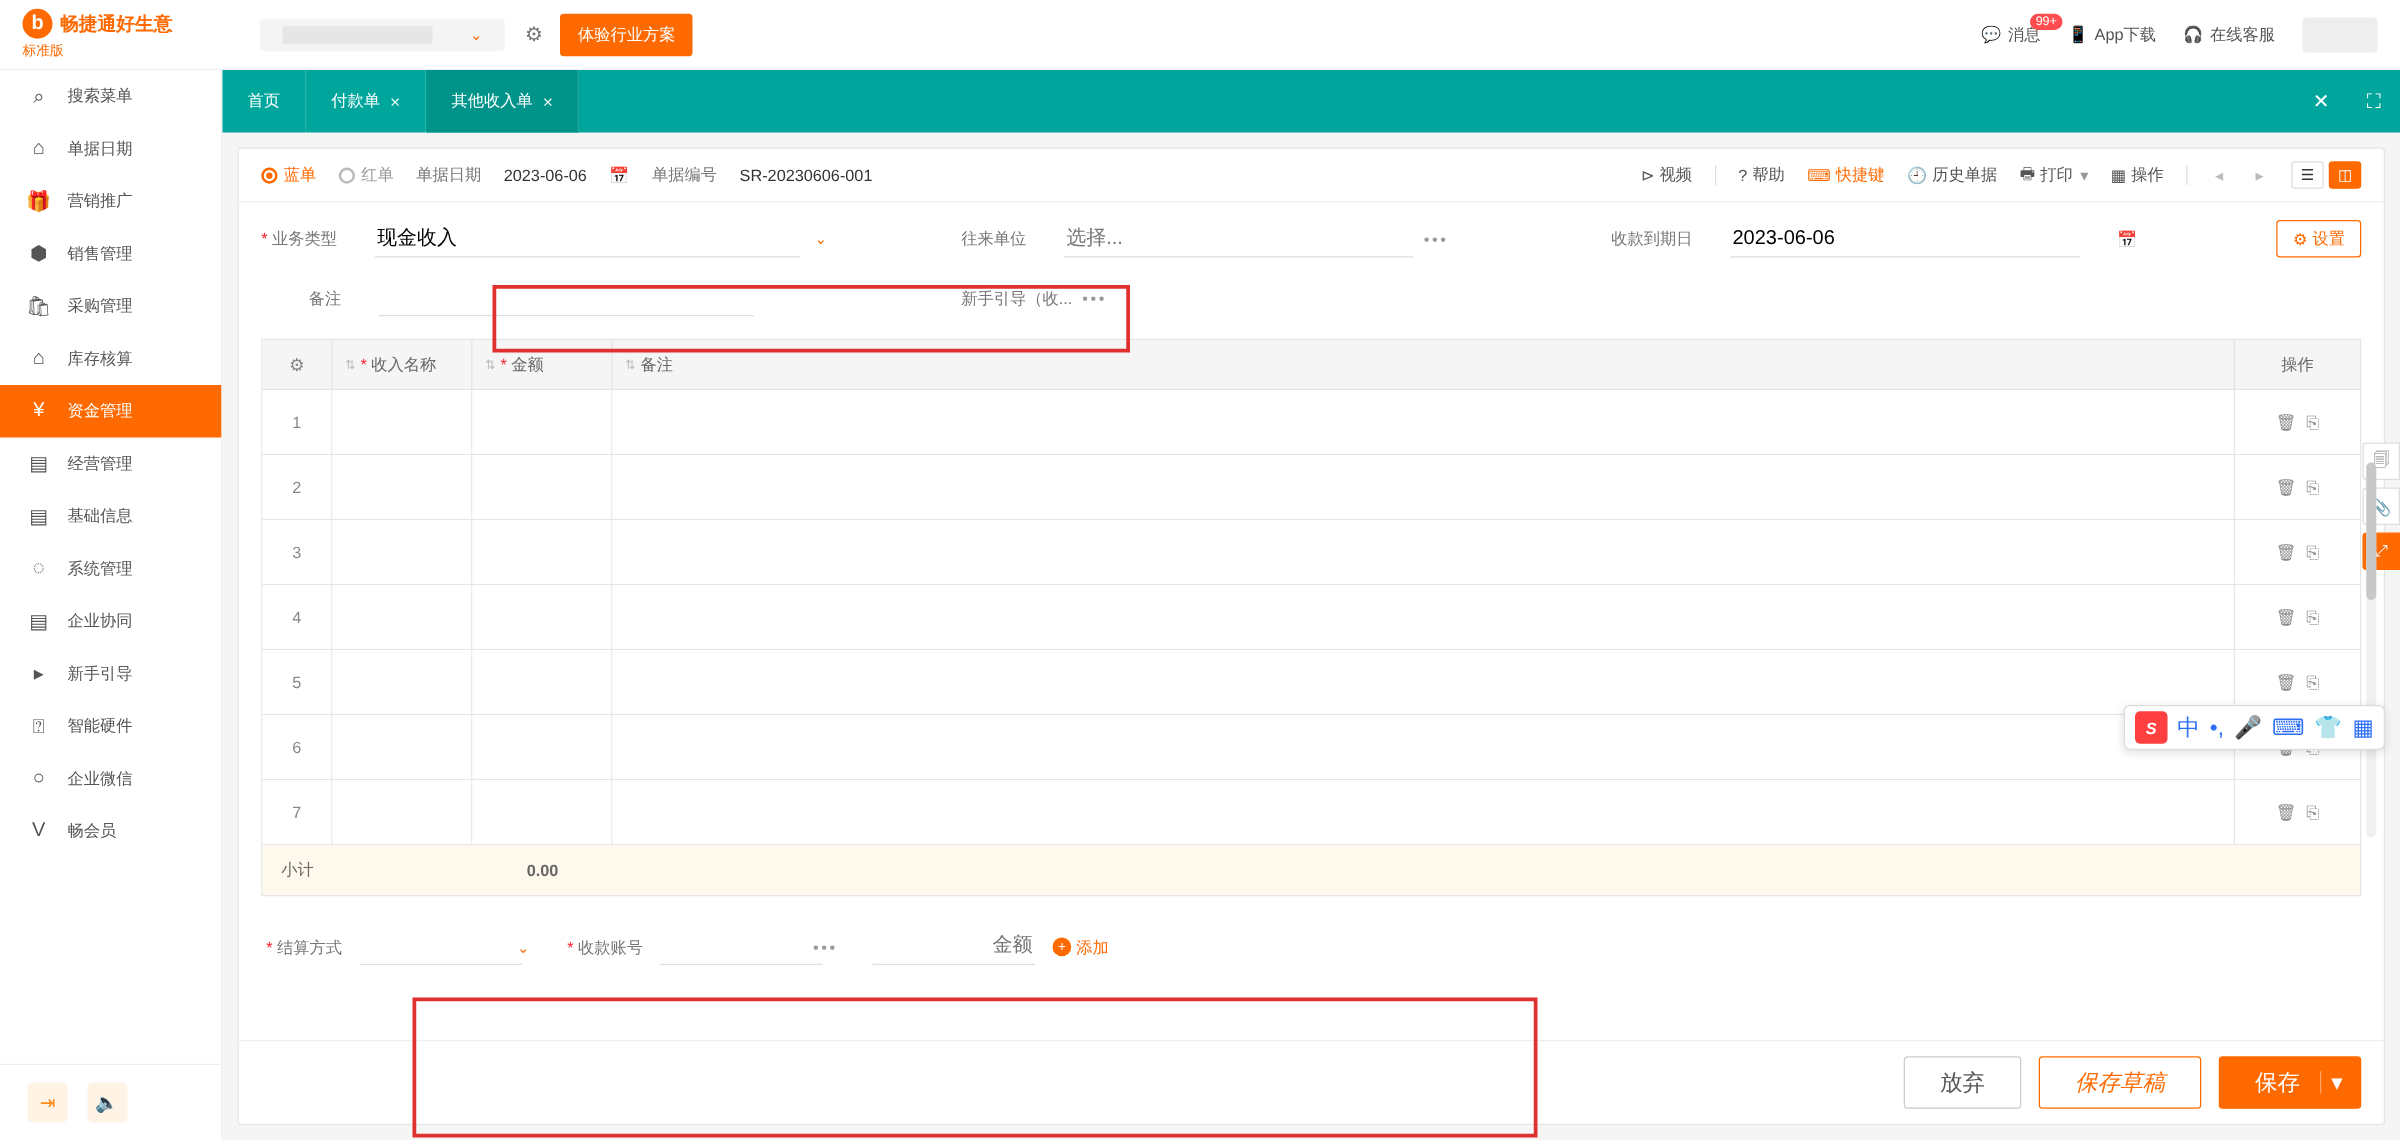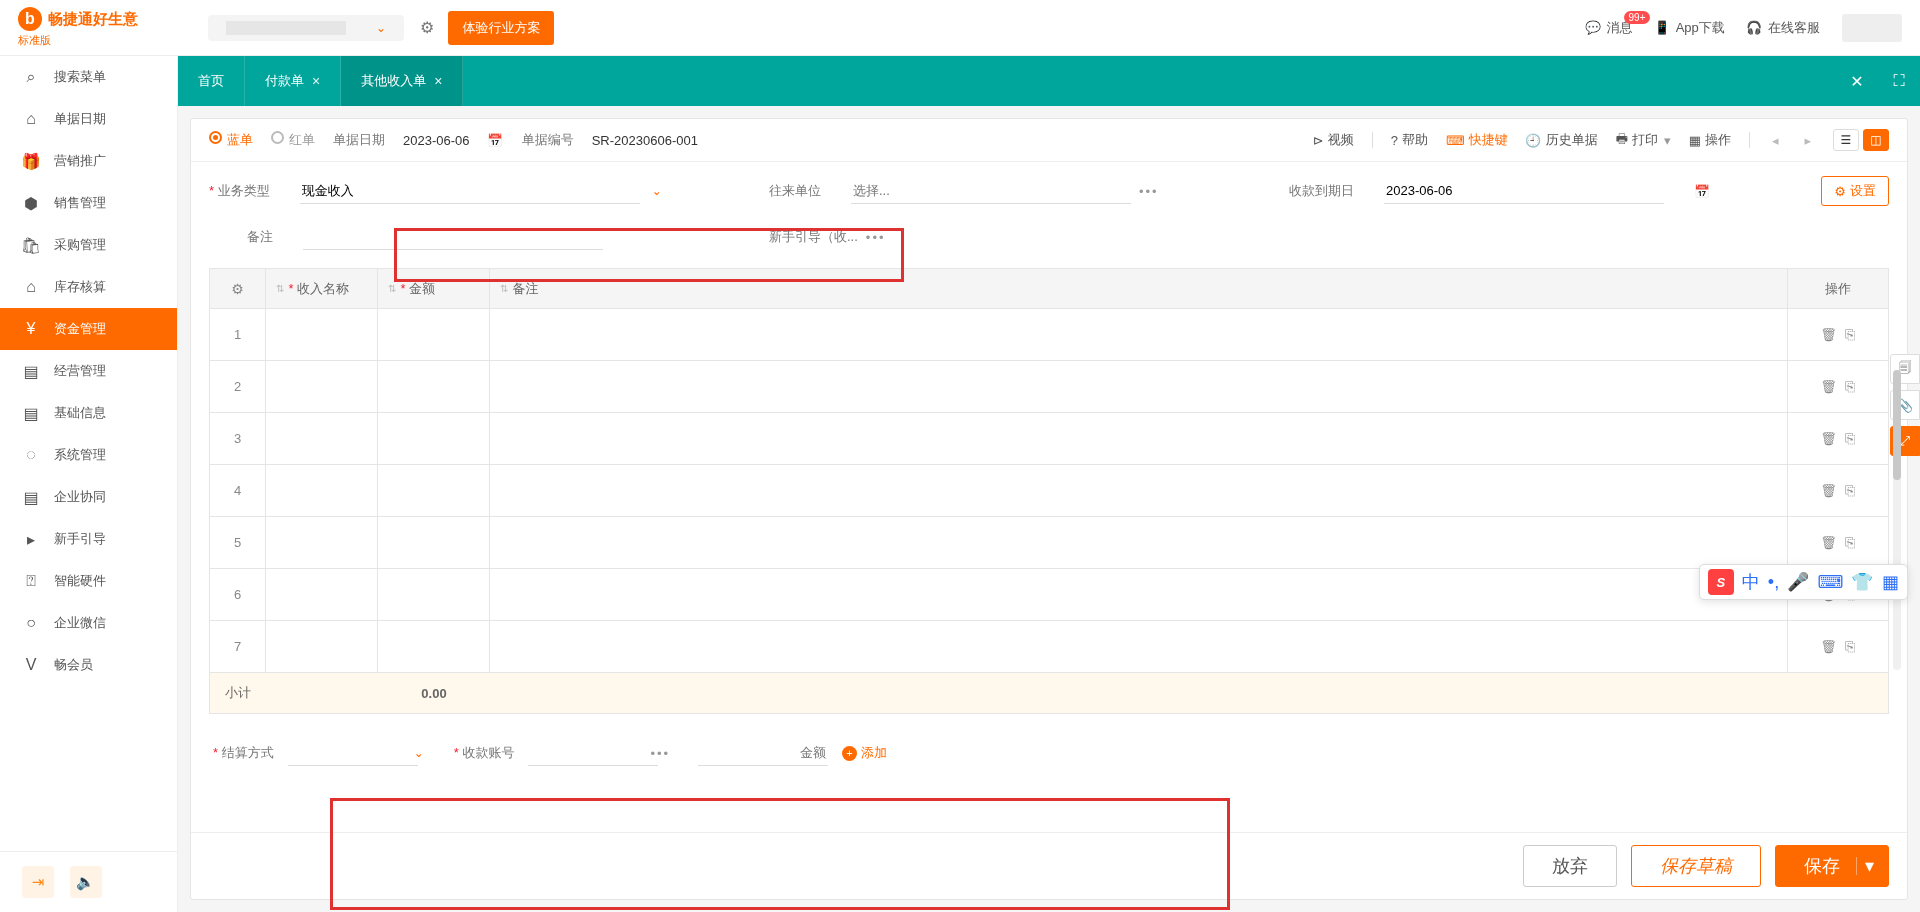--- a/index.html
+++ b/index.html
@@ -32,40 +32,40 @@
 .tabs { background: #00a69c; height: 50px; display: flex; align-items: stretch; color: #fff; }
 .tab { padding: 0 20px; display: flex; align-items: center; gap: 8px; cursor: pointer; border-right: 1px solid rgba(255,255,255,.15); }
 .tab.active { background: #009389; }
 .tab .x { font-size: 14px; opacity: .9; }
 .tabs-right { margin-left: auto; display: flex; align-items: center; }
 .tabs-right .tbtn { width: 42px; display: flex; align-items: center; justify-content: center; cursor: pointer; font-size: 16px; }
 
 .doc { flex: 1; background: #fff; margin: 12px; border: 1px solid #e5e5e5; border-radius: 3px; display: flex; flex-direction: column; overflow: hidden; }
 
 .doc-head { display: flex; align-items: center; padding: 10px 18px; border-bottom: 1px solid #eee; gap: 18px; font-size: 13px; }
-.radio { display: flex; align-items: flex-start; gap: 5px; cursor: pointer; }
+.radio { display: flex; align-items: center; gap: 5px; cursor: pointer; }
 .radio .dot { width: 13px; height: 13px; border-radius: 50%; border: 2px solid #ff6a00; display: inline-block; position: relative; }
 .radio.sel .dot::after { content: ""; position: absolute; inset: 2px; border-radius: 50%; background: #ff6a00; }
 .radio.unsel .dot { border-color: #bbb; }
 .radio.sel .lbl { color: #ff6a00; }
 .date-ico { color: #ff6a00; }
 .doc-head .spacer { flex: 1; }
 .hd-link { display: flex; align-items: center; gap: 4px; cursor: pointer; color: #555; }
 .hd-link.orange { color: #ff6a00; }
 .divider { width: 1px; height: 16px; background: #ddd; }
 .arrow-btn { color: #bbb; cursor: pointer; padding: 0 4px; }
 .view-toggle { display: flex; gap: 4px; }
 .vt { width: 26px; height: 22px; border: 1px solid #ddd; border-radius: 3px; display: flex; align-items: center; justify-content: center; cursor: pointer; font-size: 12px; }
 .vt.active { background: #ff6a00; border-color: #ff6a00; color: #fff; }
 
 .form-row { display: flex; padding: 14px 18px 0; gap: 60px; }
 .fld { display: flex; align-items: center; gap: 30px; }
 .fld .lbl { color: #777; font-size: 13px; min-width: auto; }
 .req::before { content: "* "; color: #f5222d; }
-.fld-input { border: none; border-bottom: 1px solid #ddd; padding: 5px 2px; font-size: 13px; background: transparent; outline: none; }
+.fld-input { border: none; border-bottom: 1px solid #ddd; padding: 5px 2px; font-size: 16px; background: transparent; outline: none; }
 .fld-input.wide { width: 340px; }
 .fld-input.mid { width: 280px; }
 .sel-caret { color: #ff6a00; margin-left: -18px; font-size: 12px; }
 .sel-dots { color: #999; margin-left: -22px; letter-spacing: 2px; }
 .cal-ico { color: #ff6a00; cursor: pointer; }
 .settings-btn { border: 1px solid #ff6a00; color: #ff6a00; background: #fff; padding: 5px 12px; border-radius: 3px; cursor: pointer; display: flex; align-items: center; gap: 4px; font-size: 13px; }
 
 .highlight-box { position: absolute; border: 3px solid #e03131; pointer-events: none; z-index: 30; }
 
 .grid-wrap { margin: 18px; border: 1px solid #e5e5e5; flex-shrink: 0; }

